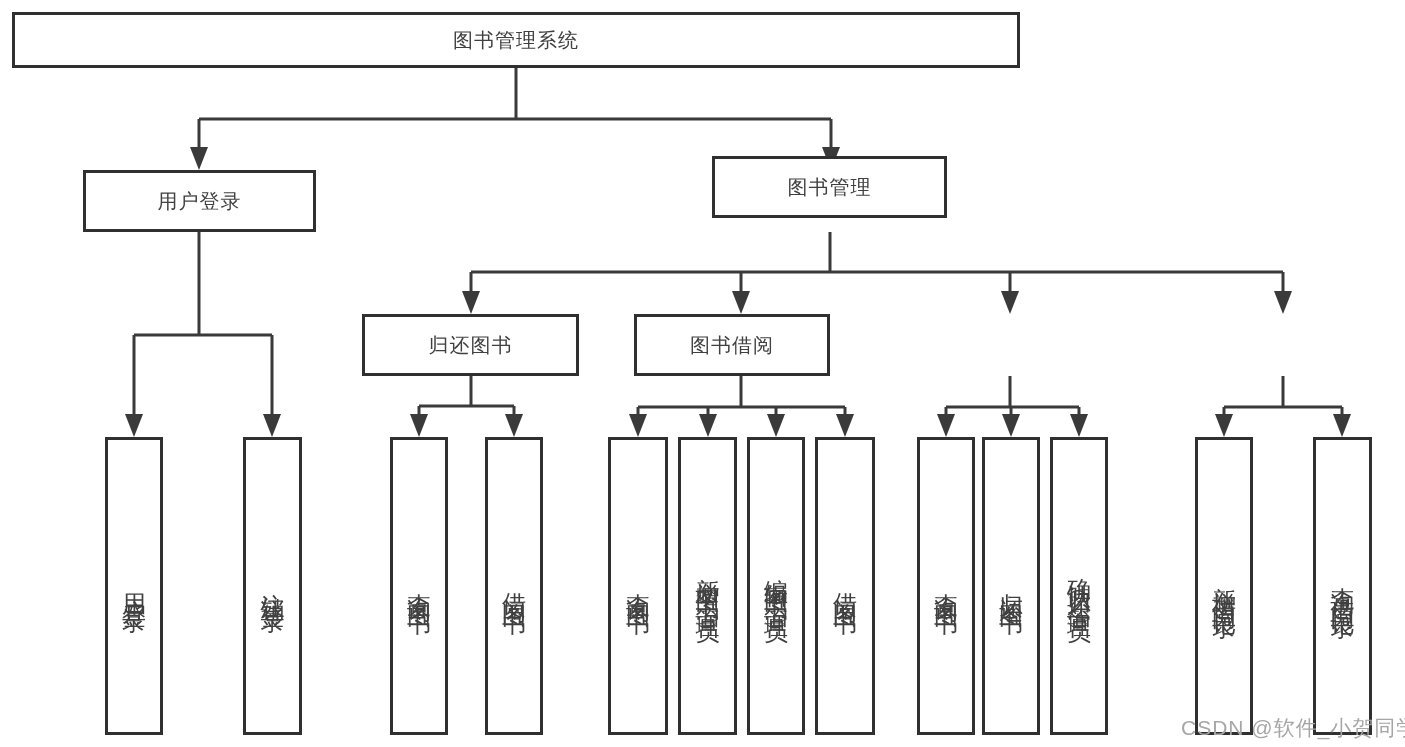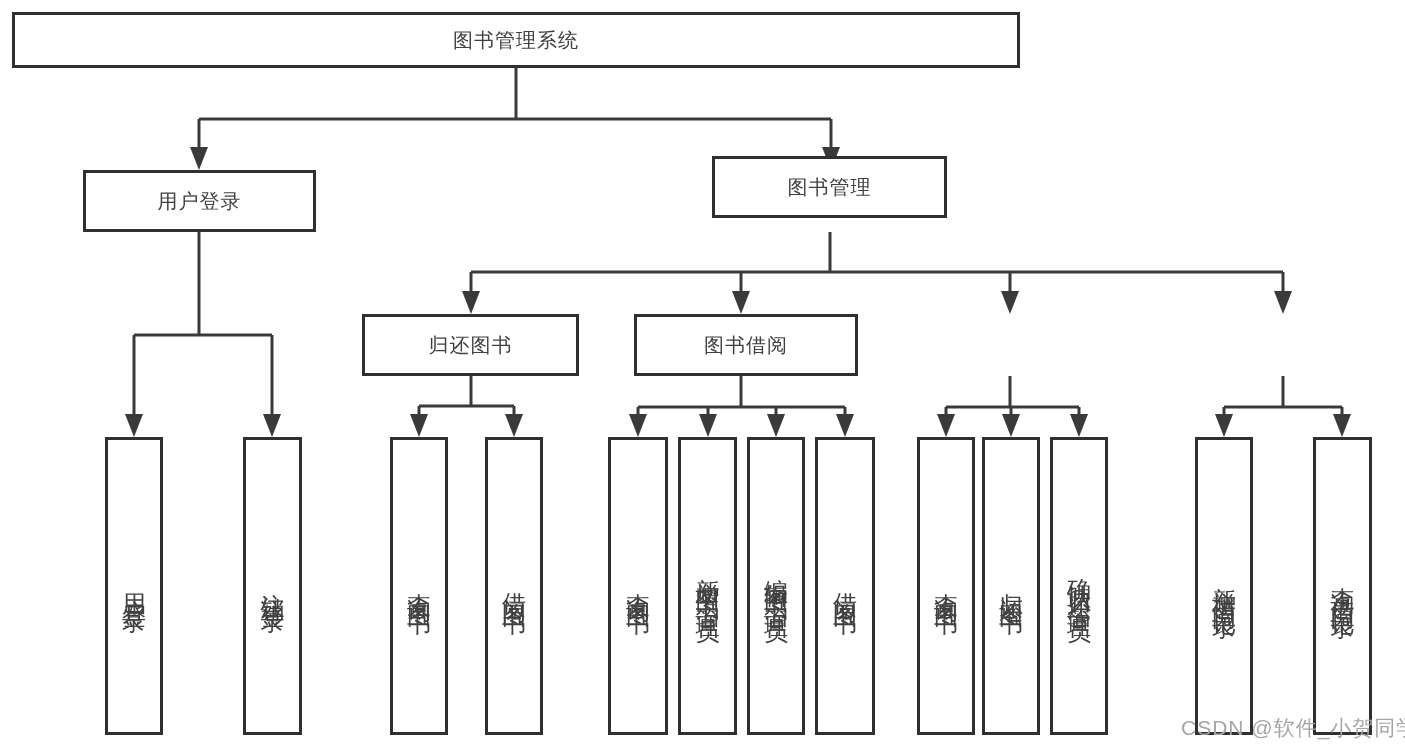--- a/index.html
+++ b/index.html
@@ -106,21 +106,21 @@
   <div class="node h" style="left:83px; top:170px; width:233px; height:62px">
     <span>用户登录</span>
   </div>
   <div class="node h" style="left:712px; top:156px; width:235px; height:62px">
     <span>图书管理</span>
   </div>
 
   <div class="node h" style="left:362px; top:314px; width:217px; height:62px">
     <span>归还图书</span>
   </div>
-  <div class="node h" style="left:634px; top:314px; width:224px; height:62px">
+  <div class="node h" style="left:634px; top:314px; width:196px; height:62px">
     <span>图书借阅</span>
   </div>
 
   <div class="node v" style="left:105px; top:437px; width:58px; height:298px">
     <span>用户登录</span>
   </div>
   <div class="node v" style="left:243px; top:437px; width:59px; height:298px">
     <span>注销登录</span>
   </div>
   <div class="node v" style="left:390px; top:437px; width:58px; height:298px">

